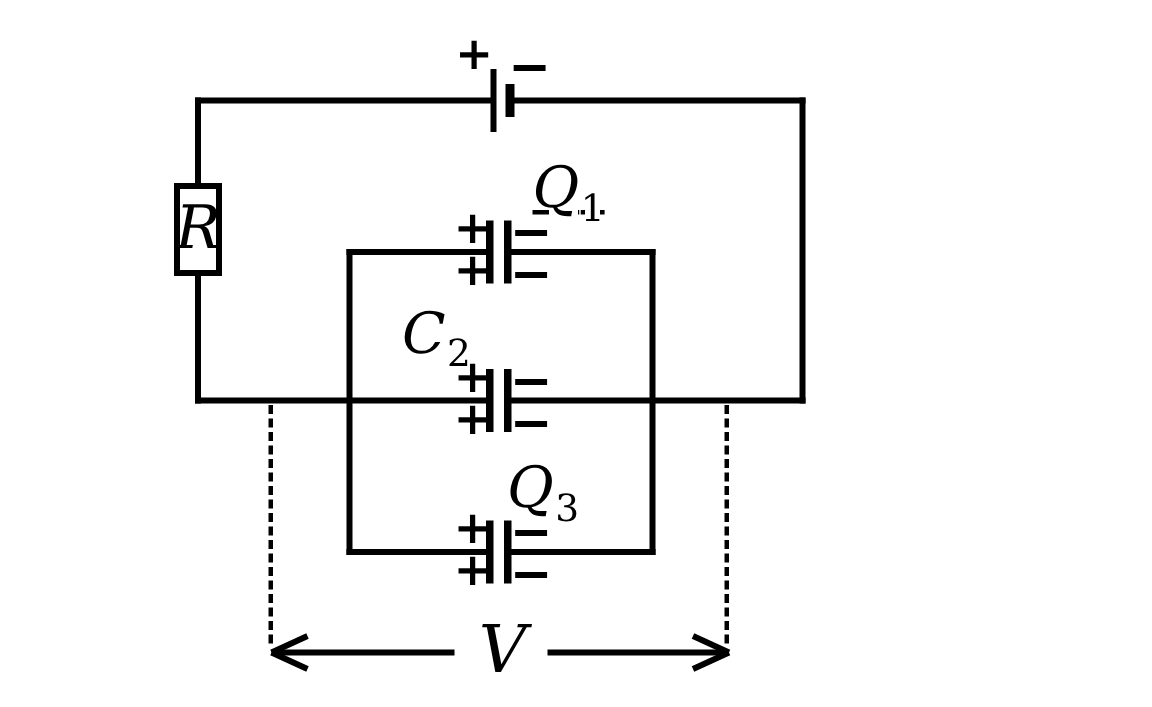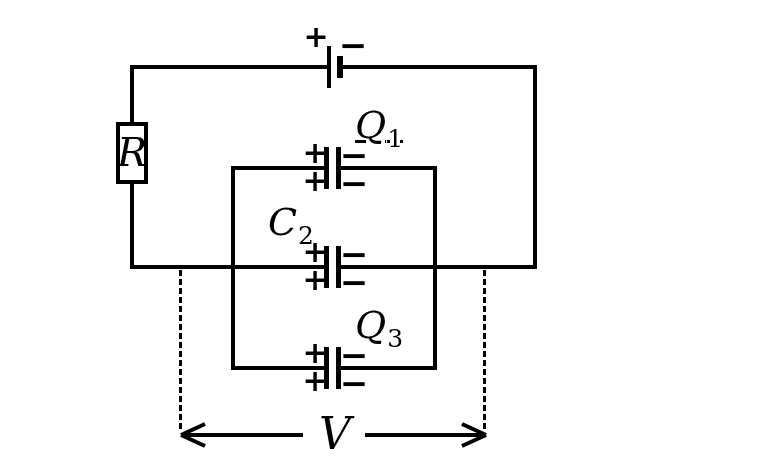--- a/index.html
+++ b/index.html
@@ -94,21 +94,21 @@
   <span class="sign minus" style="left:354px; top:254px;">−</span>
   <span class="sign minus" style="left:354px; top:282px;">−</span>
   <span class="lbl" style="left:268px; top:203px;"><span>C</span><sub>2</sub></span>
 
   <div class="plate" style="left:324px; top:347px; width:5px; height:42px;"></div>
   <div class="plate" style="left:336px; top:347px; width:5px; height:42px;"></div>
   <span class="sign" style="left:315px; top:353px;">+</span>
   <span class="sign" style="left:315px; top:381px;">+</span>
   <span class="sign minus" style="left:354px; top:355px;">−</span>
   <span class="sign minus" style="left:354px; top:383px;">−</span>
-  <span class="lbl" style="left:355px; top:306px;"><span>Q</span><sub>3</sub></span>
+  <span class="lbl" style="left:338px; top:306px;"><span>Q</span><sub>3</sub></span>
 
   <div class="dash" style="left:179px; top:270px; height:159px;"></div>
   <div class="dash" style="left:483px; top:270px; height:159px;"></div>
 
   <svg class="arrows" style="left:165px; top:416px;" width="340" height="38" viewBox="0 0 340 38">
     <g stroke="#000000" stroke-width="4" fill="none">
       <path d="M16 19 H138"></path>
       <path d="M16 19 L40 8 M16 19 L40 30"></path>
       <path d="M200 19 H321"></path>
       <path d="M321 19 L297 8 M321 19 L297 30"></path>

